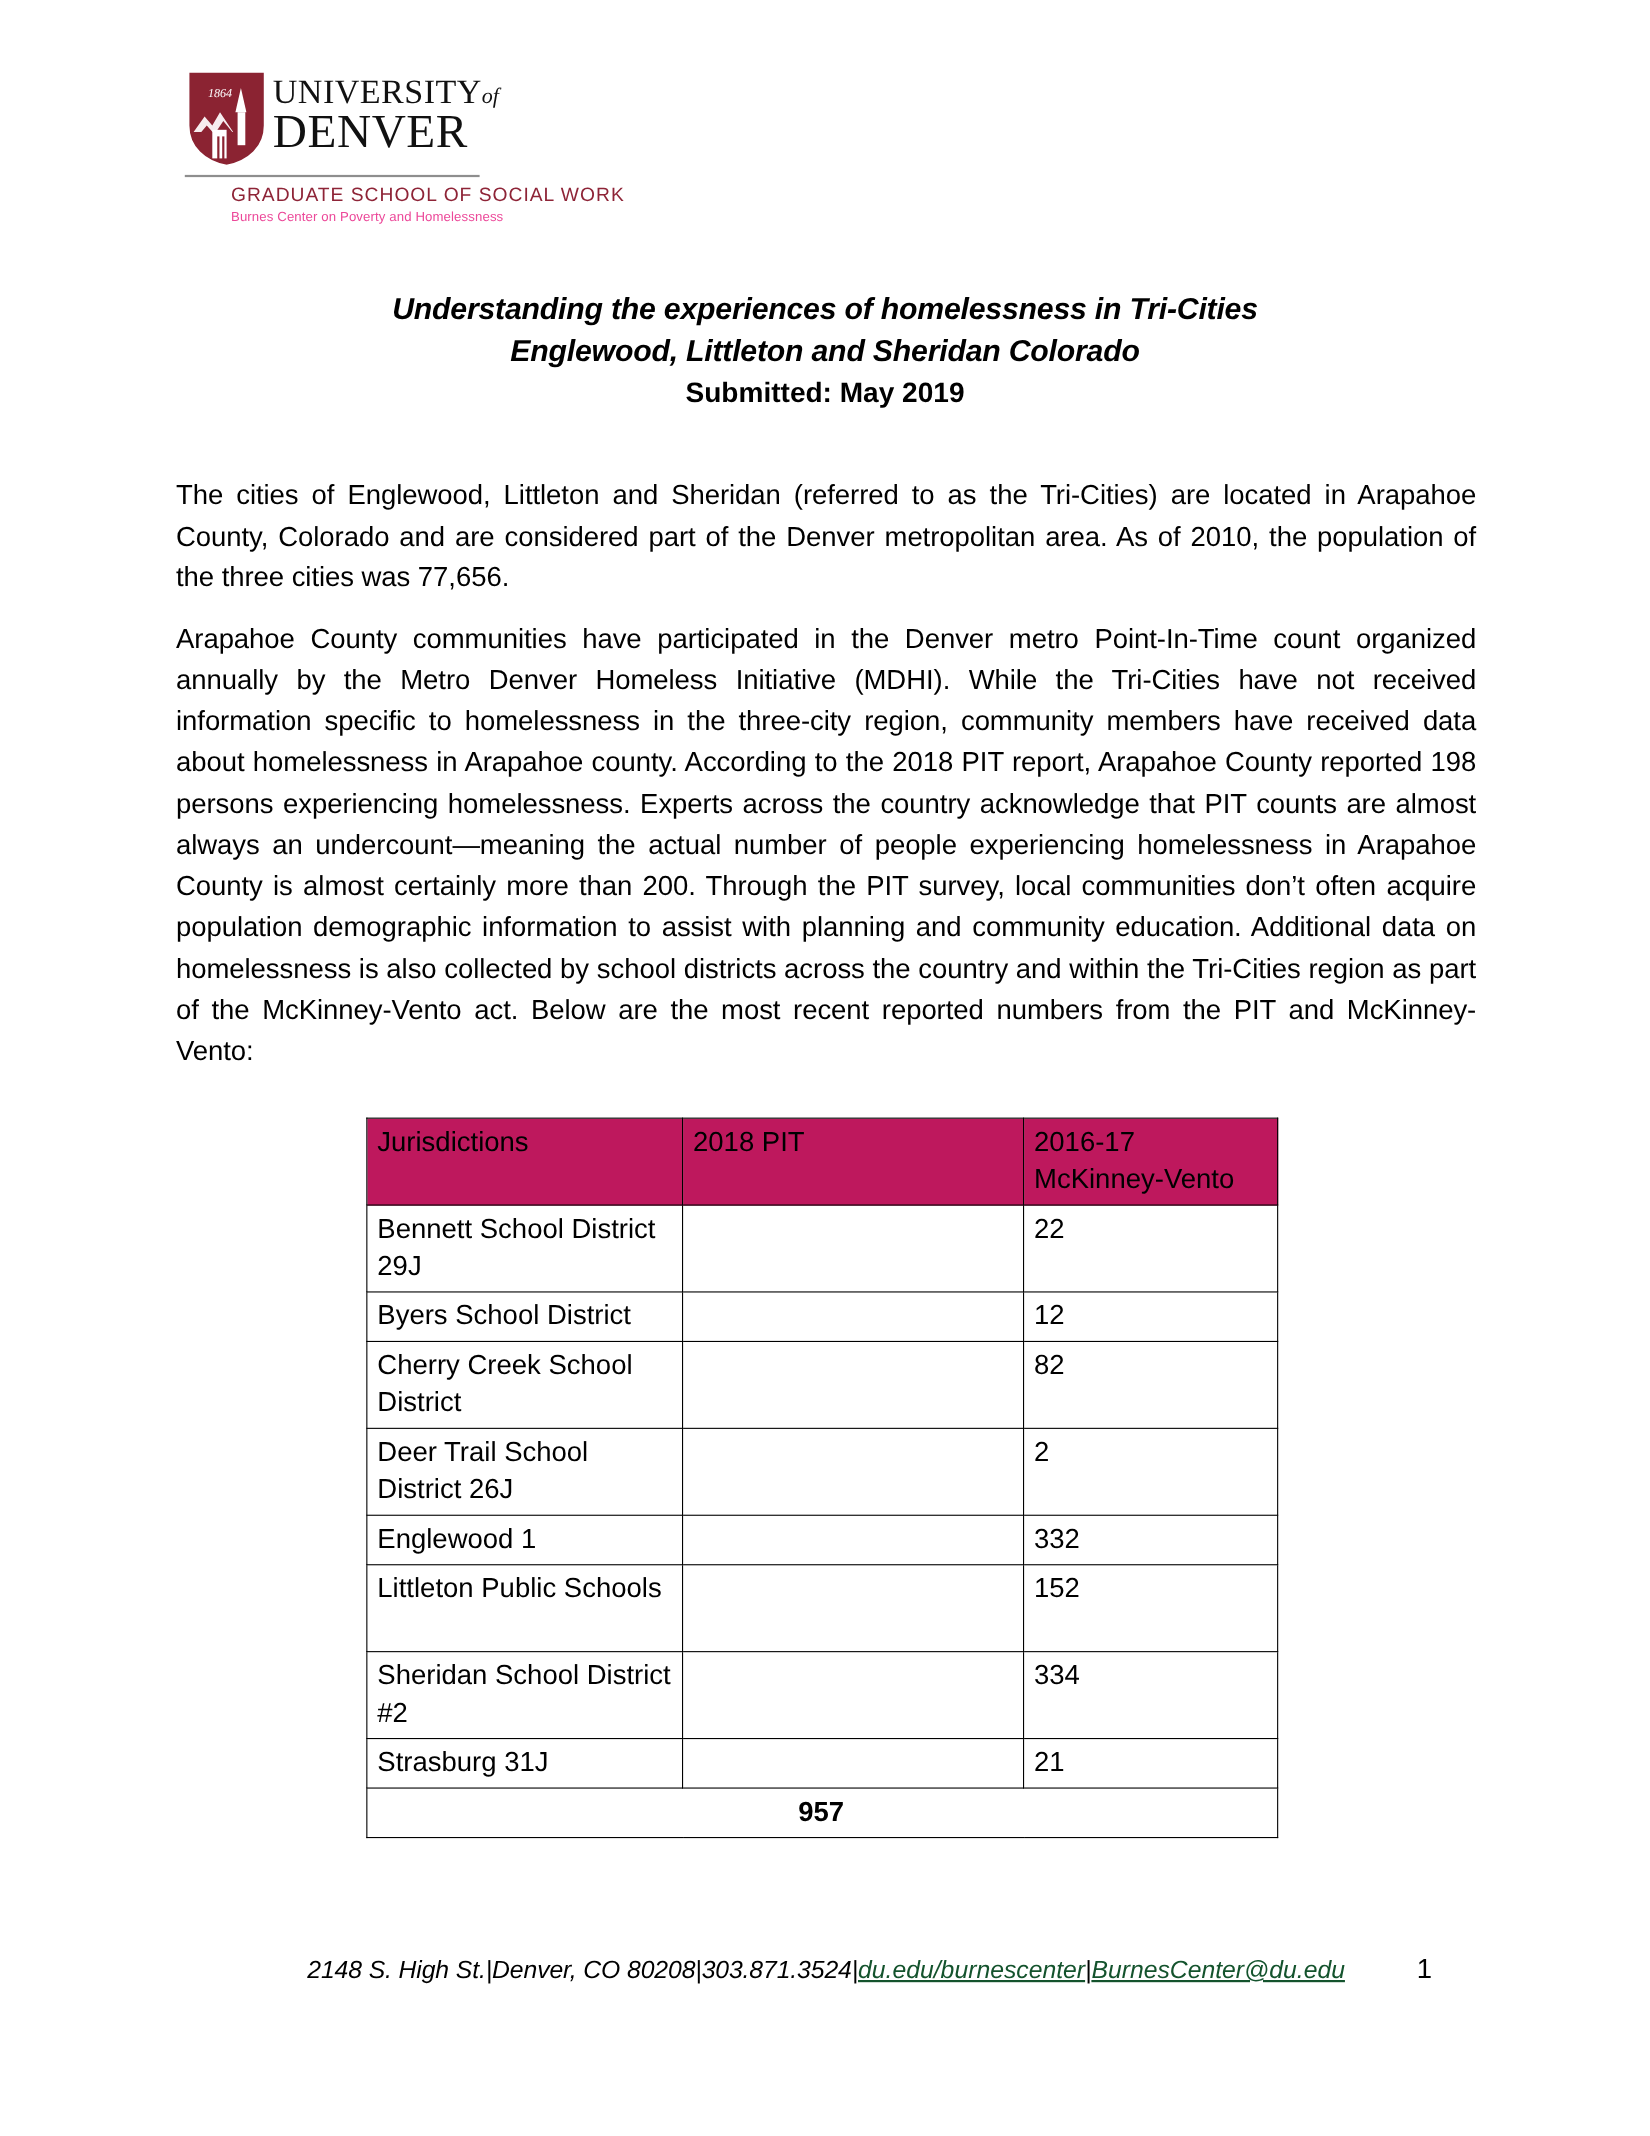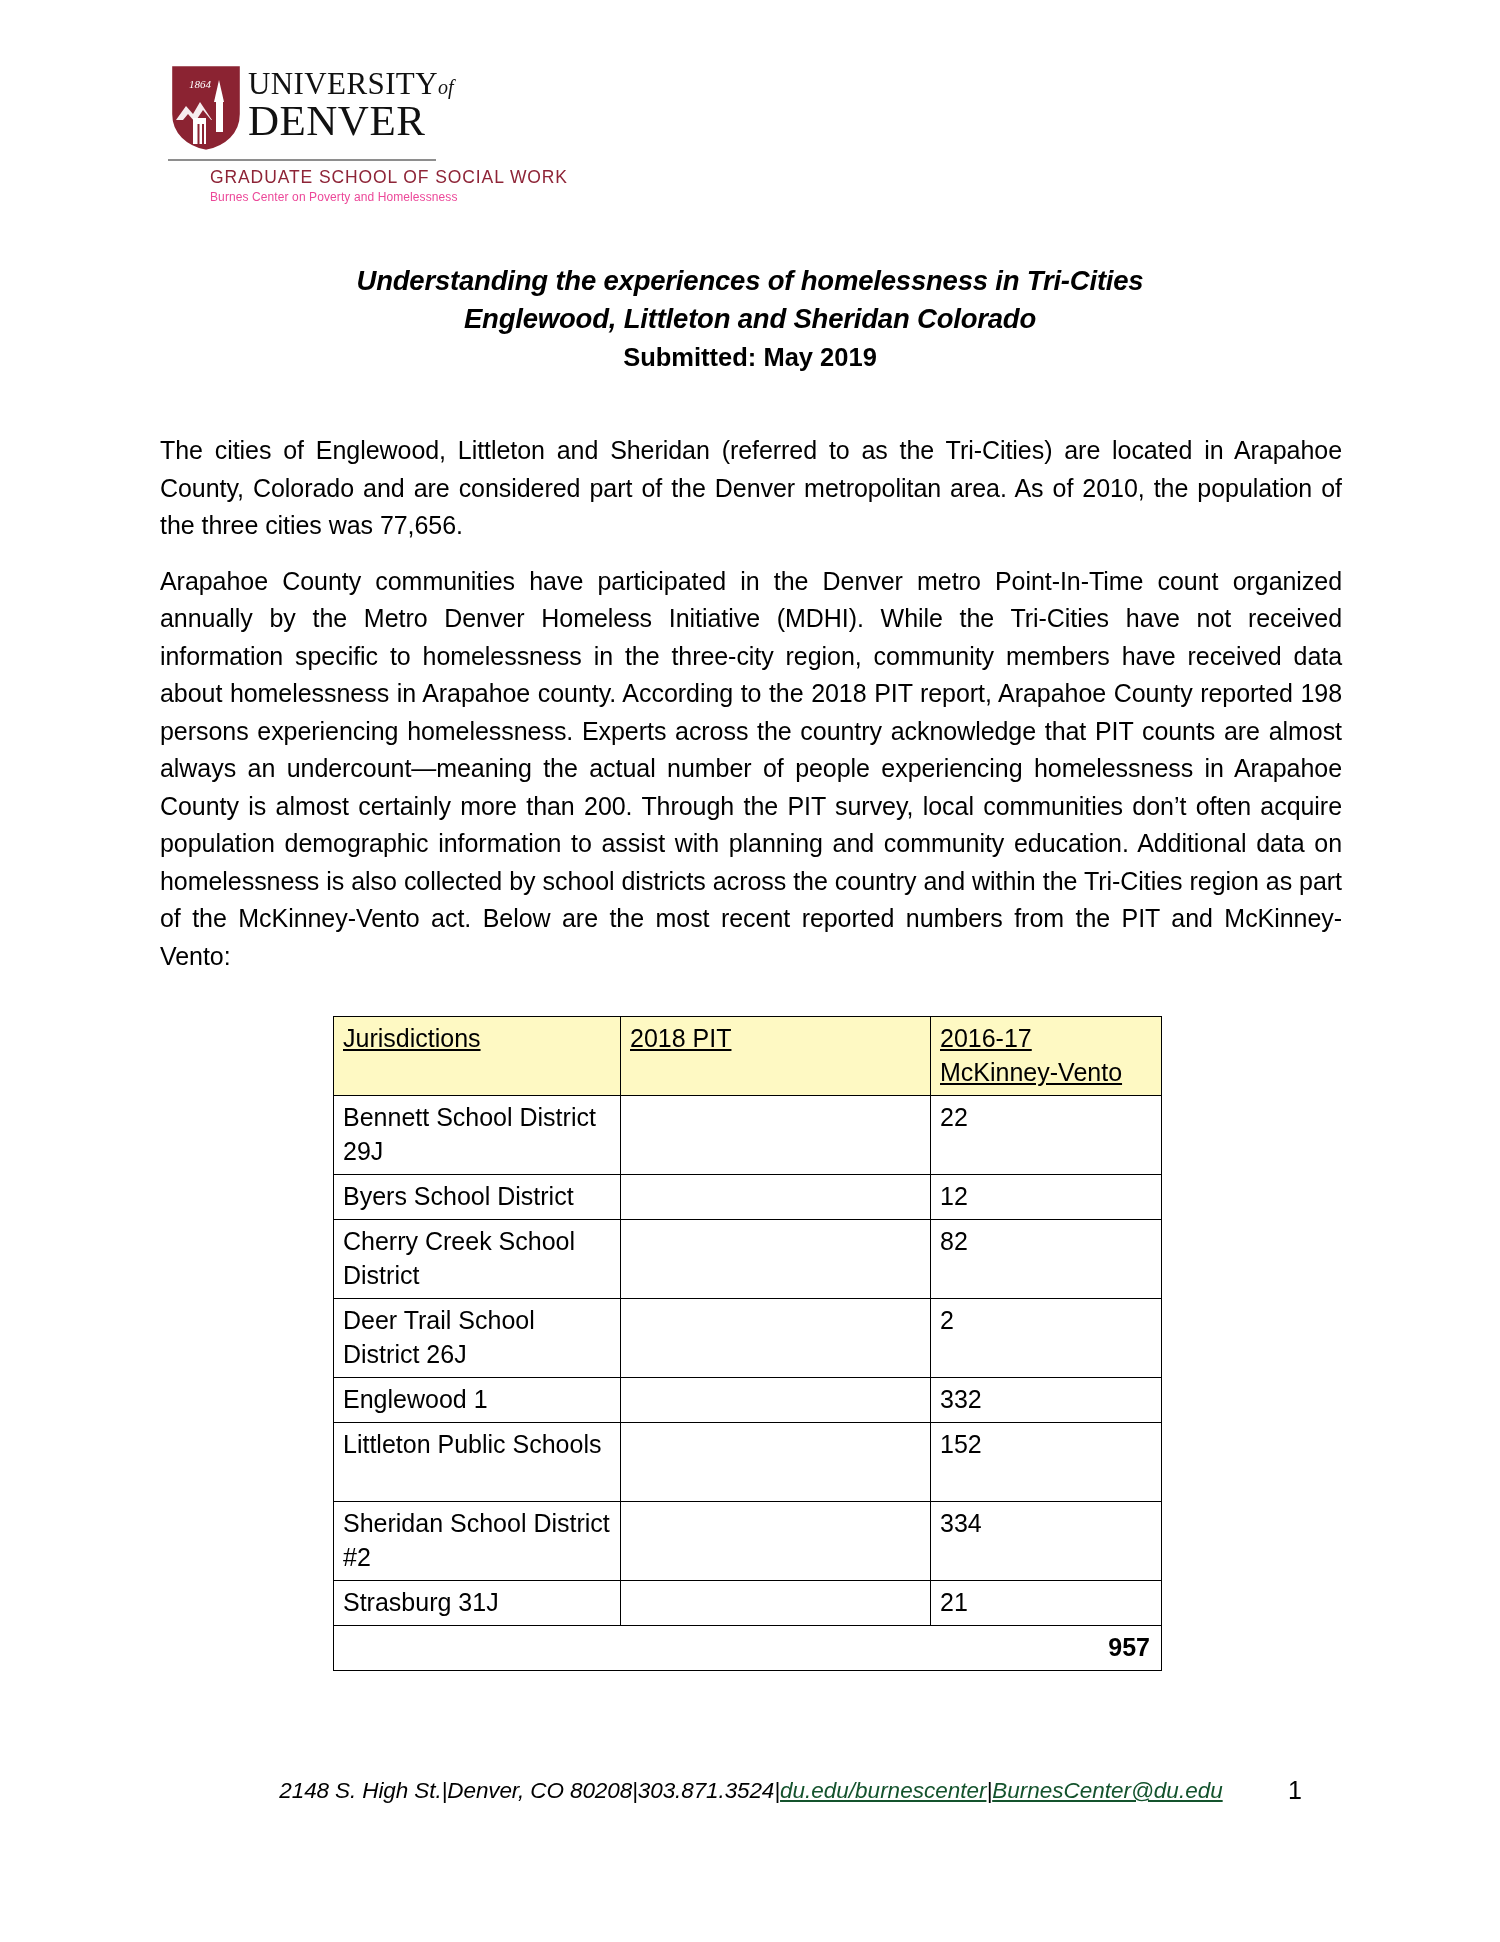--- a/index.html
+++ b/index.html
@@ -140,39 +140,38 @@
   table.data td, table.data th {
     border: 1.6px solid #000000;
     vertical-align: top;
     padding: 4px 9px 6px 9px;
     font-size: 25px;
     line-height: 34px;
     font-weight: normal;
     text-align: left;
   }
   table.data thead th {
-    background: #fef9c3;
-    text-decoration: underline;
+    background: #be185d;
   }
   col.c1 { width: 287px; }
   col.c2 { width: 310px; }
   col.c3 { width: 231px; }
 
   .num { text-align: right; }
   .tall { height: 68px; }
   .pit-main { font-size: 26px; line-height: 34px; }
   .pit-sub { font-size: 20px; line-height: 27px; }
 
   tr.total-row td {
     border-left: 1.6px solid #000000;
     border-right: 1.6px solid #000000;
     border-top: 1.6px solid #000000;
     border-bottom: 1.6px solid #000000;
     font-weight: bold;
-    text-align: right;
+    text-align: center;
     font-size: 25px;
     padding-right: 11px;
   }
 
   
   .footer {
     position: absolute;
     left: 160px;
     top: 1778px;
     width: 1182px;

